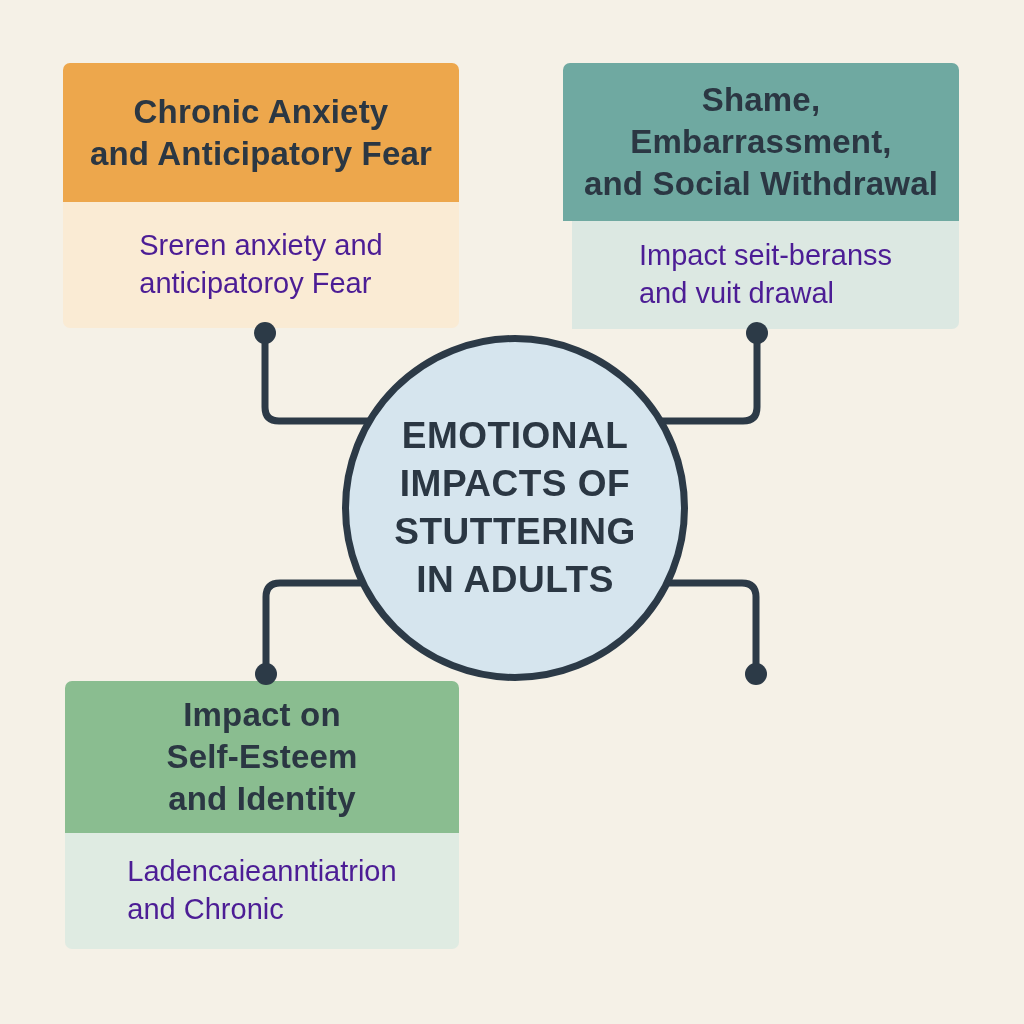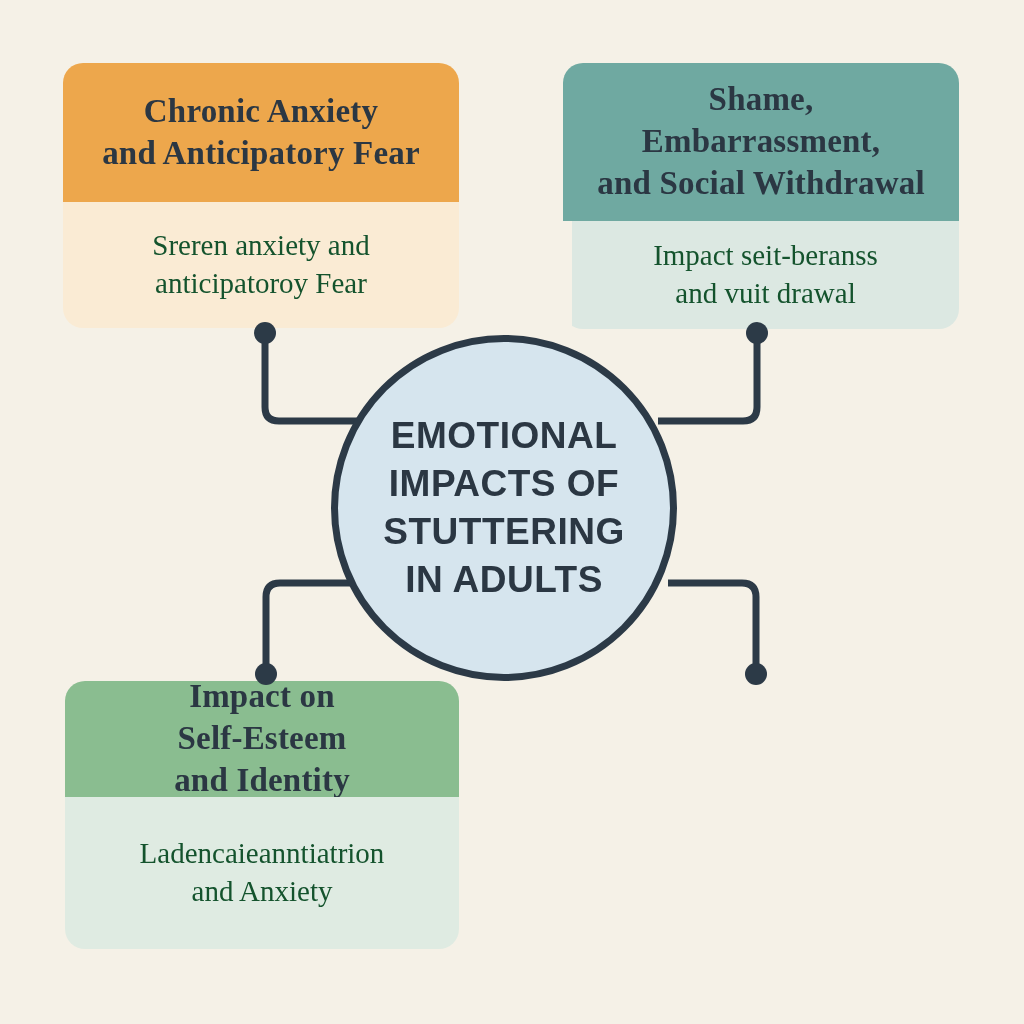--- a/index.html
+++ b/index.html
@@ -9,40 +9,39 @@
     background: #F5F1E7;
     position: relative;
     overflow: hidden;
     color: #2C3A47;
   }
   .stage { position: absolute; inset: 0; width: 1024px; height: 1024px; }
 
   
   .node {
     position: absolute;
-    border-radius: 20px;
+    border-radius: 7px;
     overflow: hidden;
     display: flex;
     flex-direction: column;
     z-index: 1;
-    font-family: Liberation Serif, serif;
   }
   .node-tl { left: 63px;  top: 63px;  width: 396px; height: 265px; }
   .node-tr { left: 563px; top: 63px;  width: 396px; height: 266px; }
   .node-bl { left: 65px;  top: 681px; width: 394px; height: 268px; }
   .node-br { left: 567px; top: 681px; width: 394px; height: 270px; }
 
   .node-header {
     flex: 0 0 auto;
     display: flex; align-items: center; justify-content: center;
     padding: 6px 10px;
   }
   .node-tl .node-header { height: 139px; }
   .node-tr .node-header { height: 158px; }
-  .node-bl .node-header { height: 116px; justify-content: center; }
+  .node-bl .node-header { height: 152px; justify-content: center; }
   .node-br .node-header { height: 152px; }
 
   .node-body {
     flex: 1 1 auto;
     display: flex; align-items: center; justify-content: center;
     padding: 6px 12px;
   }
 
   .node-title {
     font-size: 33px;
@@ -50,29 +49,28 @@
     line-height: 1.27;
     text-align: center;
     white-space: pre-line;
     color: #2B3743;
     letter-spacing: 0.2px;
   }
   .node-subtitle {
     font-size: 29px;
     font-weight: 400;
     line-height: 1.3;
-    text-align: center;
     white-space: pre-line;
-    color: #14532d;
+    color: #4c1d95;
   }
 
   
   .center-circle {
     position: absolute;
-    left: 331px; top: 335px;
+    left: 342px; top: 335px;
     width: 346px; height: 346px;
     background: #D6E5EE;
     border: 7px solid #2C3A47;
     border-radius: 50%;
     display: flex; align-items: center; justify-content: center;
     z-index: 3;
   }
   .center-title {
     font-size: 37px;
     font-weight: 700;
@@ -145,21 +143,21 @@
   </section>
 
   <section class="node node-bl">
     <div class="node-header" style="background: rgb(138, 189, 144);">
       <h2 class="node-title">Impact on
 Self-Esteem
 and Identity</h2>
     </div>
     <div class="node-body" style="background: rgb(223, 235, 226);">
       <p class="node-subtitle">Ladencaieanntiatrion
-and Anxiety</p>
+and Chronic</p>
     </div>
   </section>
 
 
   <div class="center-circle">
     <h1 class="center-title">EMOTIONAL
 IMPACTS OF
 STUTTERING
 IN ADULTS</h1>
   </div>

